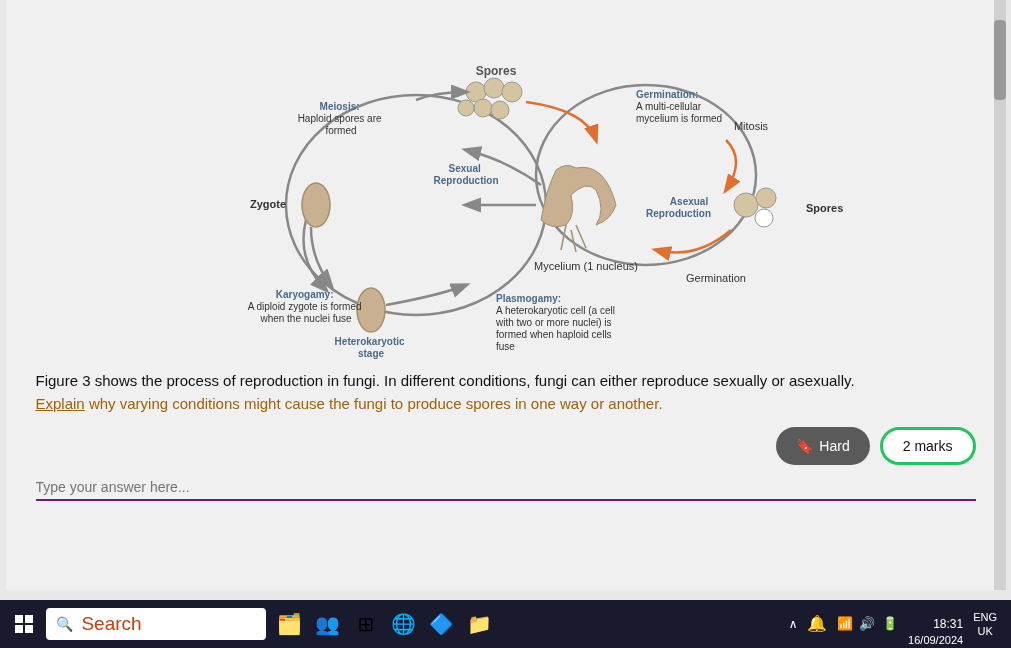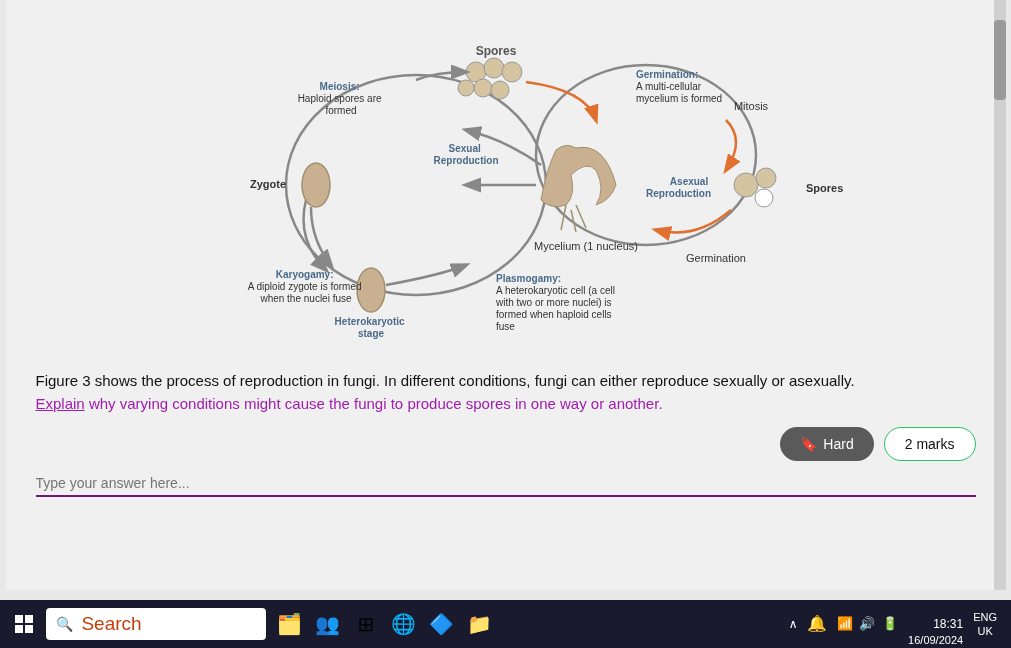--- a/index.html
+++ b/index.html
@@ -20,40 +20,40 @@
       margin: 0 auto;
       position: relative;
       overflow: hidden;
     }
 
     
     .diagram-area {
       width: 100%;
       height: 360px;
       display: flex;
-      align-items: flex-start;
+      align-items: flex-end;
       justify-content: center;
       position: relative;
     }
 
     
     .text-section {
       padding: 10px 30px 0 30px;
     }
 
     .figure-text {
       font-size: 15px;
       color: #111;
       line-height: 1.5;
       margin-bottom: 0;
     }
 
     .explain-text {
       font-size: 15px;
-      color: #a21caf;
+      color: #a16207;
       line-height: 1.5;
     }
 
     .explain-text u {
       text-decoration: underline;
     }
 
     
     .buttons-row {
       display: flex;
@@ -71,21 +71,21 @@
       font-size: 14px;
       cursor: pointer;
       display: flex;
       align-items: center;
       gap: 6px;
     }
 
     .btn-marks {
       background: white;
       color: #111;
-      border: 1px solid #22c55e;
+      border: 3px solid #22c55e;
       border-radius: 20px;
       padding: 8px 20px;
       font-size: 14px;
       cursor: pointer;
     }
 
     
     .answer-area {
       padding: 10px 30px;
     }

